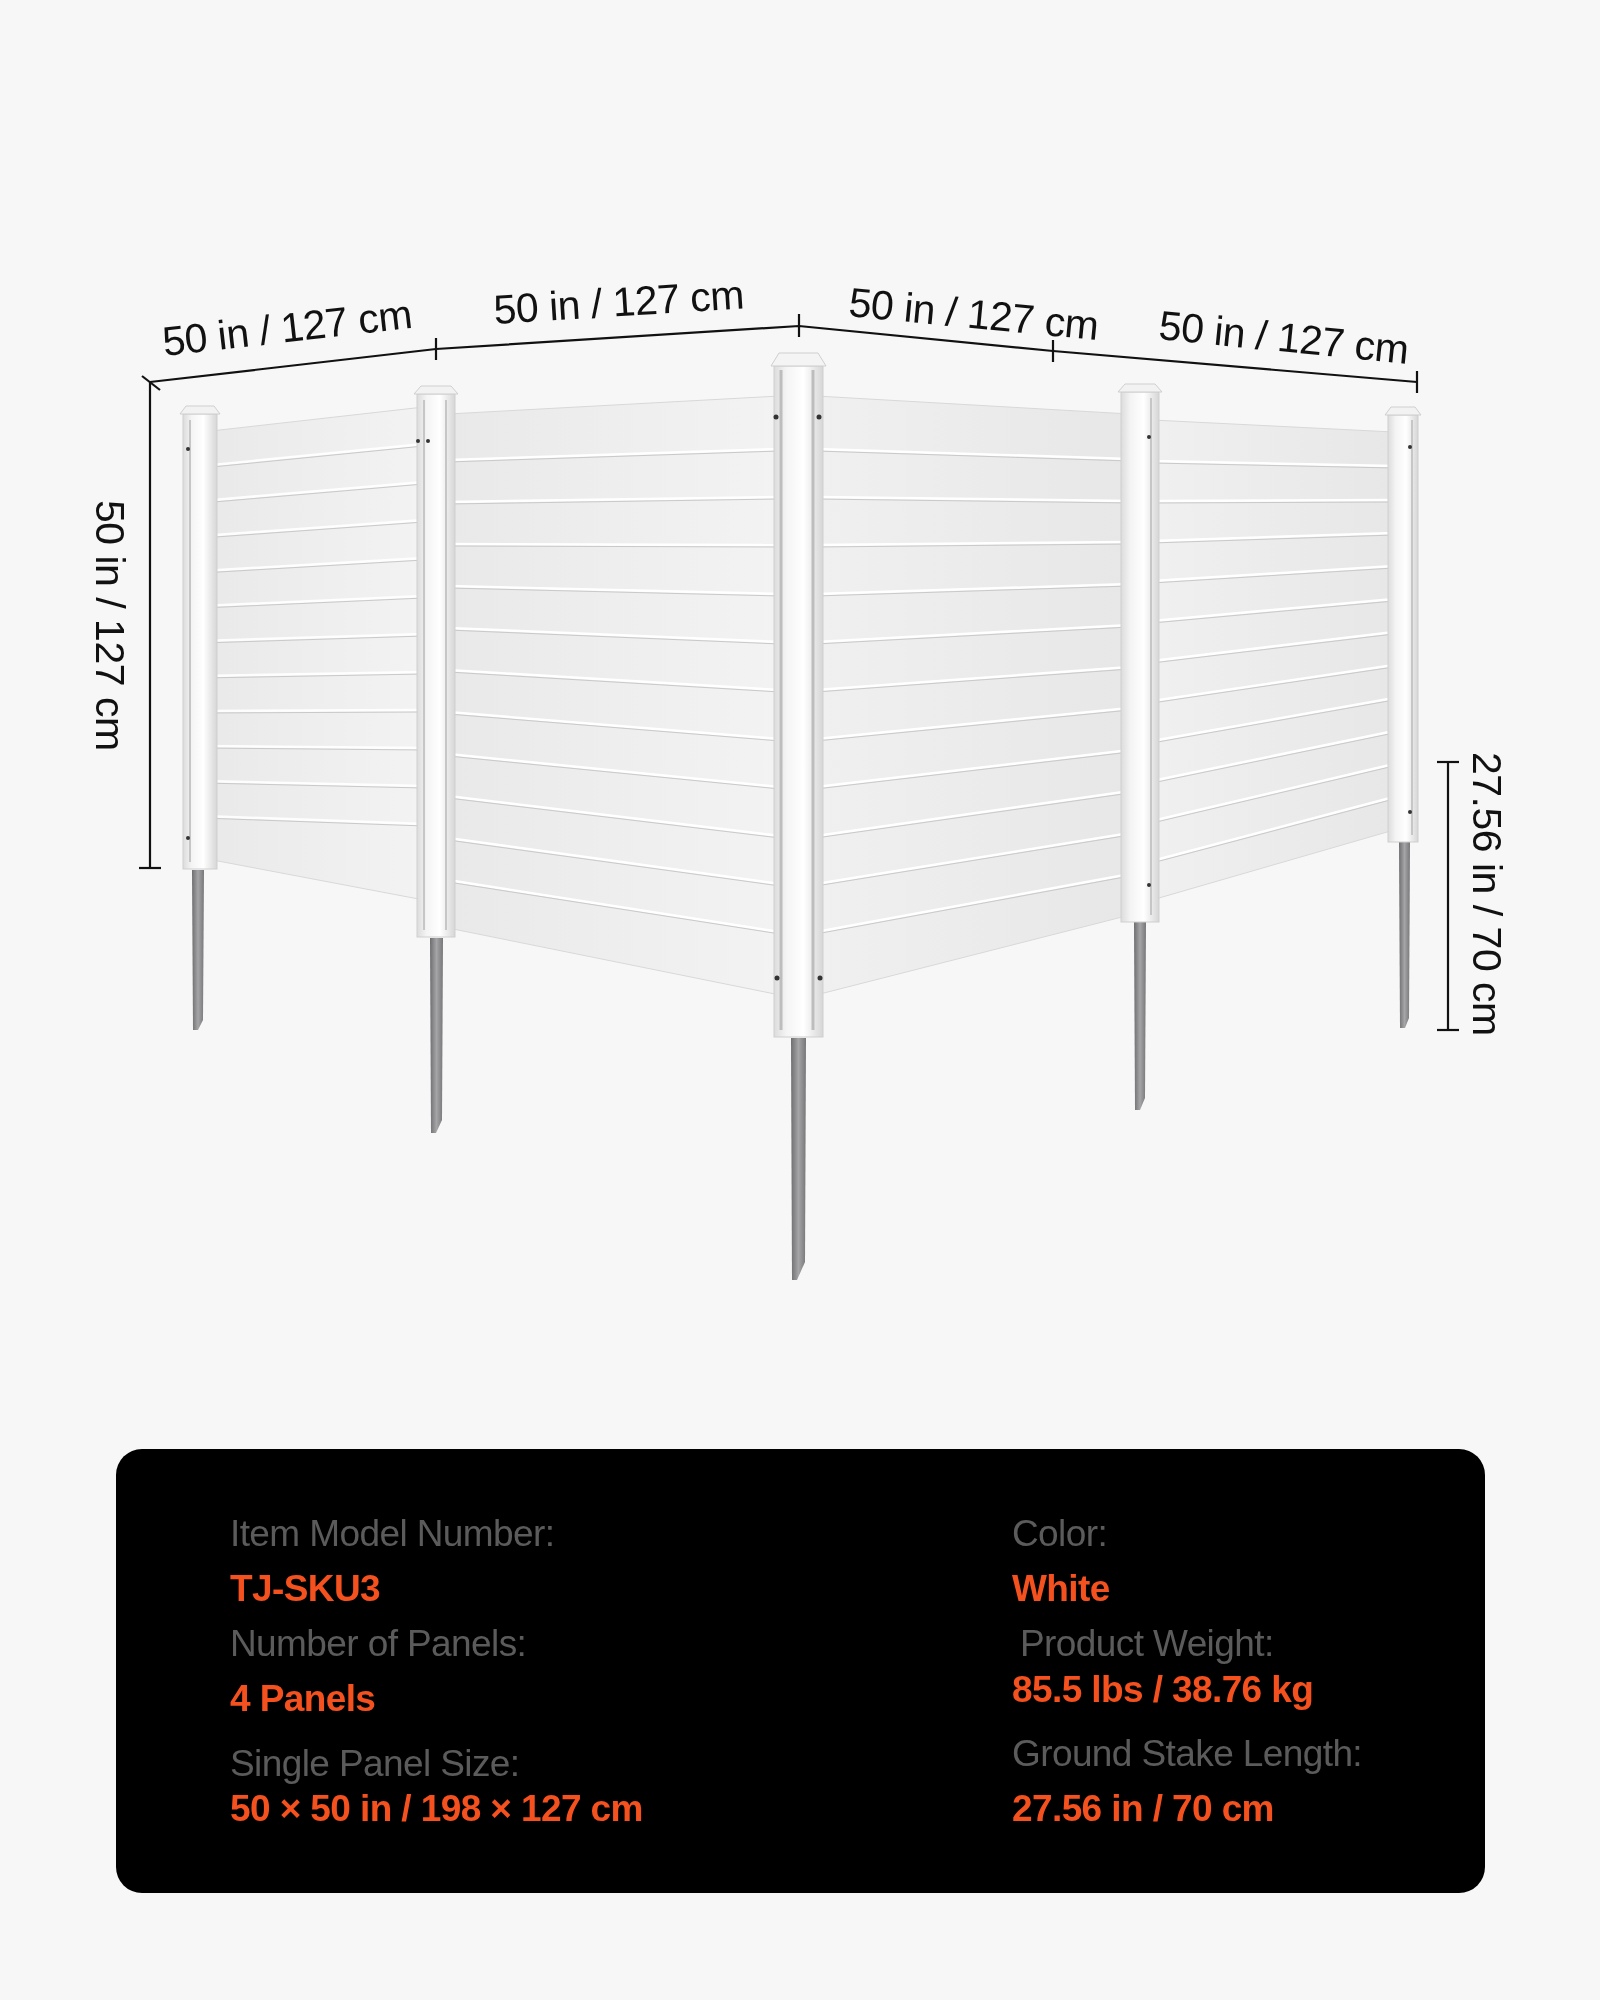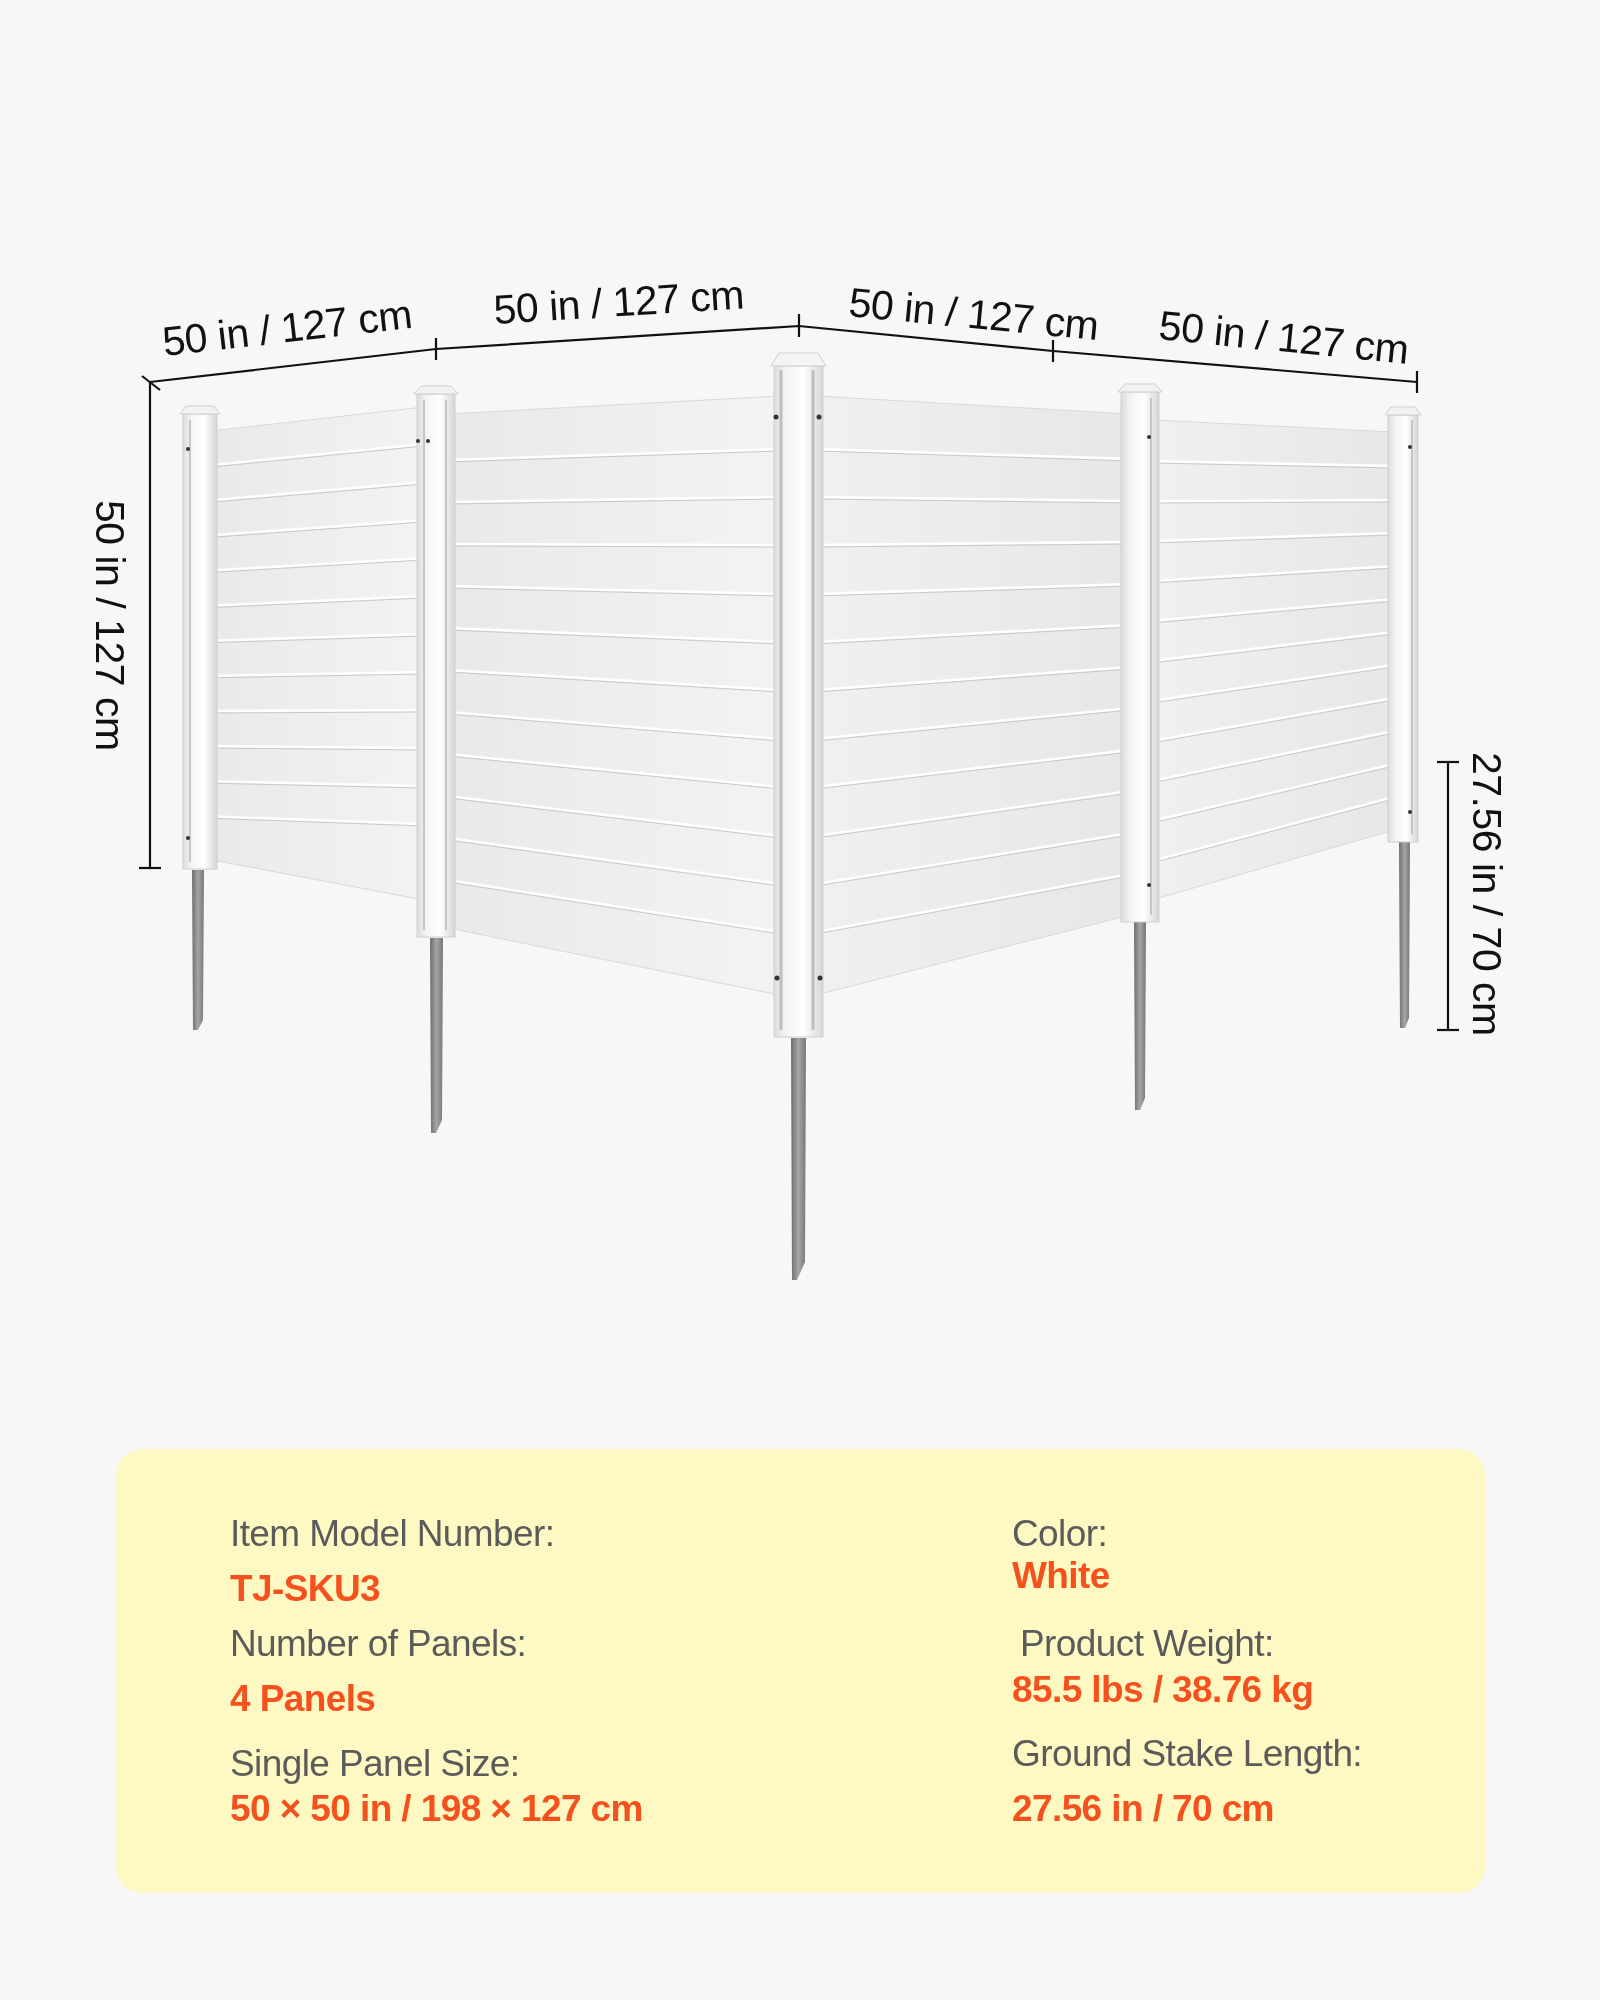--- a/index.html
+++ b/index.html
@@ -1,20 +1,20 @@
 <!DOCTYPE html>
 <html><head>
 <meta charset="utf-8">
 <style>
   html,body{margin:0;padding:0;}
   body{width:1600px;height:2000px;background:#f7f7f7;position:relative;overflow:hidden;font-family:"Liberation Sans","DejaVu Sans",sans-serif;}
   #diagram{position:absolute;left:0;top:0;width:1600px;height:1400px;}
   .dim-label{position:absolute;white-space:nowrap;color:#111;font-size:41px;letter-spacing:-0.5px;transform-origin:left bottom;line-height:1;}
   .vlabel{position:absolute;white-space:nowrap;color:#111;font-size:41px;letter-spacing:-0.5px;line-height:1;transform-origin:0 0;}
-  #spec-card{position:absolute;left:116px;top:1449px;width:1369px;height:444px;background:#fef9c3;border-radius:26px;}
+  #spec-card{position:absolute;left:116px;top:1449px;width:1369px;height:444px;background:#000000;border-radius:26px;}
   .spec-col{position:absolute;top:0;}
   .spec-row{position:absolute;left:0;white-space:nowrap;line-height:1;}
   .spec-label{color:#5b5b5b;font-size:37px;letter-spacing:-0.6px;}
   .spec-value{color:#f4511e;font-size:37px;font-weight:bold;letter-spacing:-0.6px;text-align:right;}
 </style>
 </head>
 <body>
 
 <div id="diagram">
   <svg width="1600" height="1400" viewBox="0 0 1600 1400" xmlns="http://www.w3.org/2000/svg">
@@ -230,19 +230,19 @@
   <div class="spec-col" style="left:114px;">
     <div class="spec-row spec-label" style="top:66px;">Item Model Number:</div>
     <div class="spec-row spec-value" style="top:121px;">TJ-SKU3</div>
     <div class="spec-row spec-label" style="top:176px;">Number of Panels:</div>
     <div class="spec-row spec-value" style="top:231px;">4 Panels</div>
     <div class="spec-row spec-label" style="top:296px;">Single Panel Size:</div>
     <div class="spec-row spec-value" style="top:341px;">50 × 50 in / 198 × 127 cm</div>
   </div>
   <div class="spec-col" style="left:896px;">
     <div class="spec-row spec-label" style="top:66px;text-align:right;">Color:</div>
-    <div class="spec-row spec-value" style="top:108px;">White</div>
+    <div class="spec-row spec-value" style="top:121px;">White</div>
     <div class="spec-row spec-label" style="top:176px;margin-left:8px;">Product Weight:</div>
     <div class="spec-row spec-value" style="top:222px;">85.5 lbs / 38.76 kg</div>
     <div class="spec-row spec-label" style="top:286px;">Ground Stake Length:</div>
     <div class="spec-row spec-value" style="top:341px;">27.56 in / 70 cm</div>
   </div>
 </div>
 
 </body></html>

